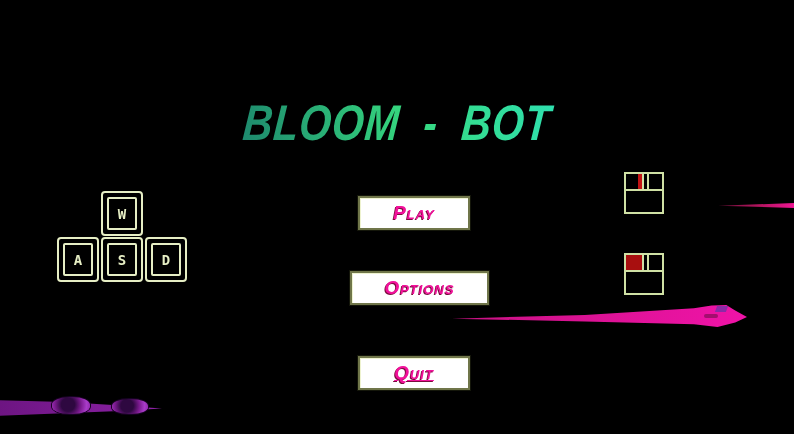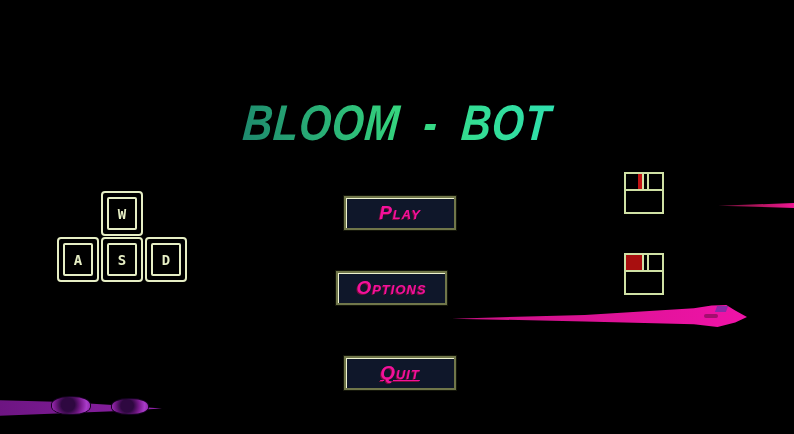--- a/index.html
+++ b/index.html
@@ -17,34 +17,34 @@
     transform:scaleX(0.82) skewX(-6deg);
     background:linear-gradient(68deg,#0e4a7c 0%,#1f8e6e 28%,#36d97f 52%,#2fe0ae 74%,#25c8c8 100%);
     -webkit-background-clip:text;background-clip:text;
     color:transparent;-webkit-text-fill-color:transparent;
     white-space:nowrap;
   }
 
   
   .btn{
     position:absolute;
-    background:#0f172a;
+    background:#ffffff;
     border:2px solid #70764a;
     outline:1px solid #14160a;
     box-shadow:inset 1px 1px 0 #eef3cf;
     color:#f2119b;
     font-family:"Liberation Sans",sans-serif;
     font-weight:bold;font-style:italic;font-variant:small-caps;
     font-size:19px;letter-spacing:1px;
     text-shadow:-1px 1px 0 #7a0c3c;
     display:flex;align-items:center;justify-content:center;
-    cursor:pointer;padding:0;
+    cursor:pointer;padding:0;margin-left:14px;
   }
   .btn-play   {left:344px;top:196px;width:112px;height:34px;}
-  .btn-options{left:336px;top:271px;width:111px;height:34px;}
+  .btn-options{left:336px;top:271px;width:139px;height:34px;}
   .btn-quit   {left:344px;top:356px;width:112px;height:34px;text-decoration:underline;}
 
   
   .keys{position:absolute;left:57px;top:191px;width:130px;height:91px;}
   .key{
     position:absolute;width:42px;height:45px;box-sizing:border-box;
     border:2px solid #e6eec4;border-radius:4px;
   }
   .key-inner{
     position:absolute;left:4px;right:4px;top:4px;bottom:4px;

